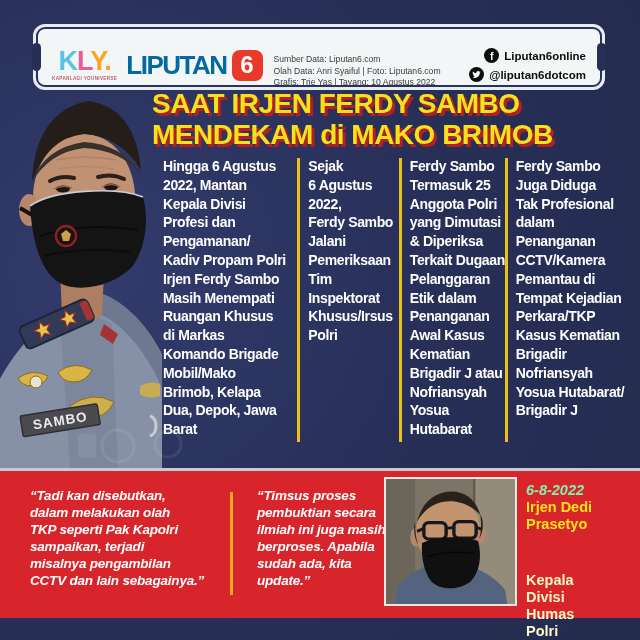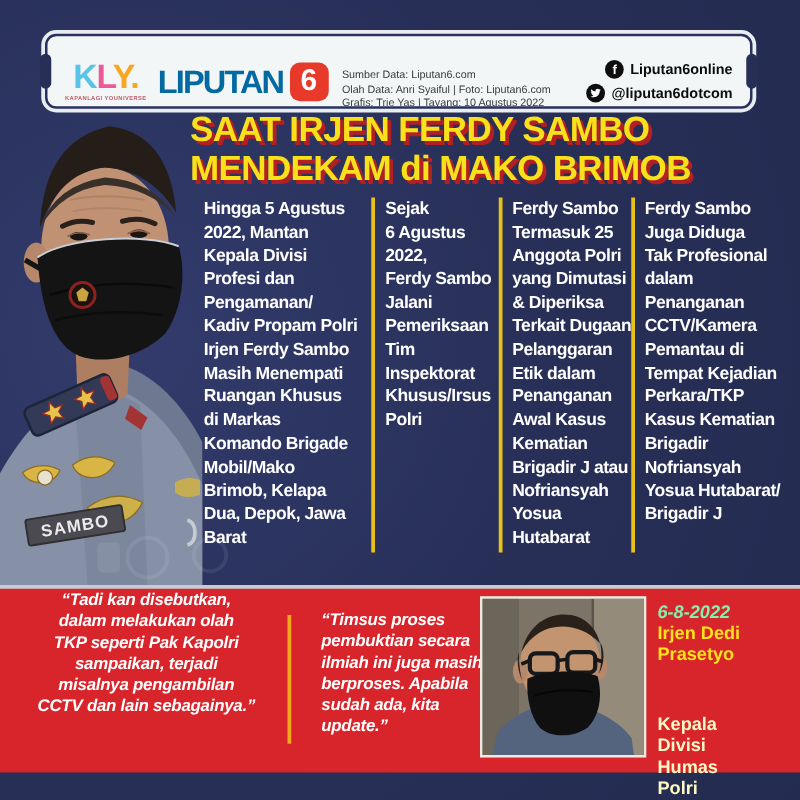--- a/index.html
+++ b/index.html
@@ -42,21 +42,21 @@
   .cols{position:absolute;left:163px;top:157px;width:474px;display:flex;align-items:flex-start;}
   .col{white-space:pre;font-weight:700;color:#fff;font-size:14px;line-height:18.8px;letter-spacing:-.35px;}
   .c1{width:133px}.c2{width:89px}.c3{width:93px}.c4{width:122px}
   .vdiv{width:3px;height:284px;background:#e9c119;margin:1px 8px 0 2px;flex:none;}
 
   
   .redbox{position:absolute;left:0;top:468px;width:640px;height:150px;background:#d8242b;
     border-top:3px solid #c6ccd4;box-sizing:border-box;}
   .quote{position:absolute;white-space:pre;color:#fff;font-style:italic;font-weight:700;
     font-size:13.5px;line-height:17px;letter-spacing:-.2px;}
-  .q1{left:30px;top:0;text-align:center;}
+  .q1{left:30px;top:16px;}
   .q2{left:257px;top:16px;}
   .qdiv{position:absolute;left:230px;top:21px;width:3px;height:103px;background:#efa91b;}
   .dedi{position:absolute;left:384px;top:6px;width:133px;height:129px;border:2px solid #f0e9e1;
     box-sizing:border-box;background:#7c7567;}
   .speaker{position:absolute;left:526px;top:11px;font-size:14.5px;line-height:16.8px;font-weight:800;}
   .speaker div{white-space:pre-line;}
   .sp-date{color:#86efac;font-style:italic;}
   .sp-name{color:#ffe31a;}
   .sp-role{color:#fef9c3;margin-top:40px;}
 </style>
@@ -165,21 +165,21 @@
     <path d="M150,330 q6,2 6,10 q0,8 -6,10" stroke="#d8d8dc" stroke-width="3" fill="none" opacity=".8"></path>
   </svg>
 
   <svg class="watermark" width="220" height="44" viewBox="0 0 220 44" aria-hidden="true">
     <circle cx="60" cy="22" r="16" fill="none" stroke="#ffffff" stroke-width="3"></circle>
     <circle cx="110" cy="20" r="13" fill="none" stroke="#ffffff" stroke-width="3"></circle>
     <rect x="20" y="10" width="18" height="24" rx="4" fill="#ffffff"></rect>
   </svg>
 
   <div class="cols">
-    <div class="col c1">Hingga 5 Agustus
+    <div class="col c1">Hingga 6 Agustus
 2022, Mantan
 Kepala Divisi
 Profesi dan
 Pengamanan/
 Kadiv Propam Polri
 Irjen Ferdy Sambo
 Masih Menempati
 Ruangan Khusus
 di Markas
 Komando Brigade

